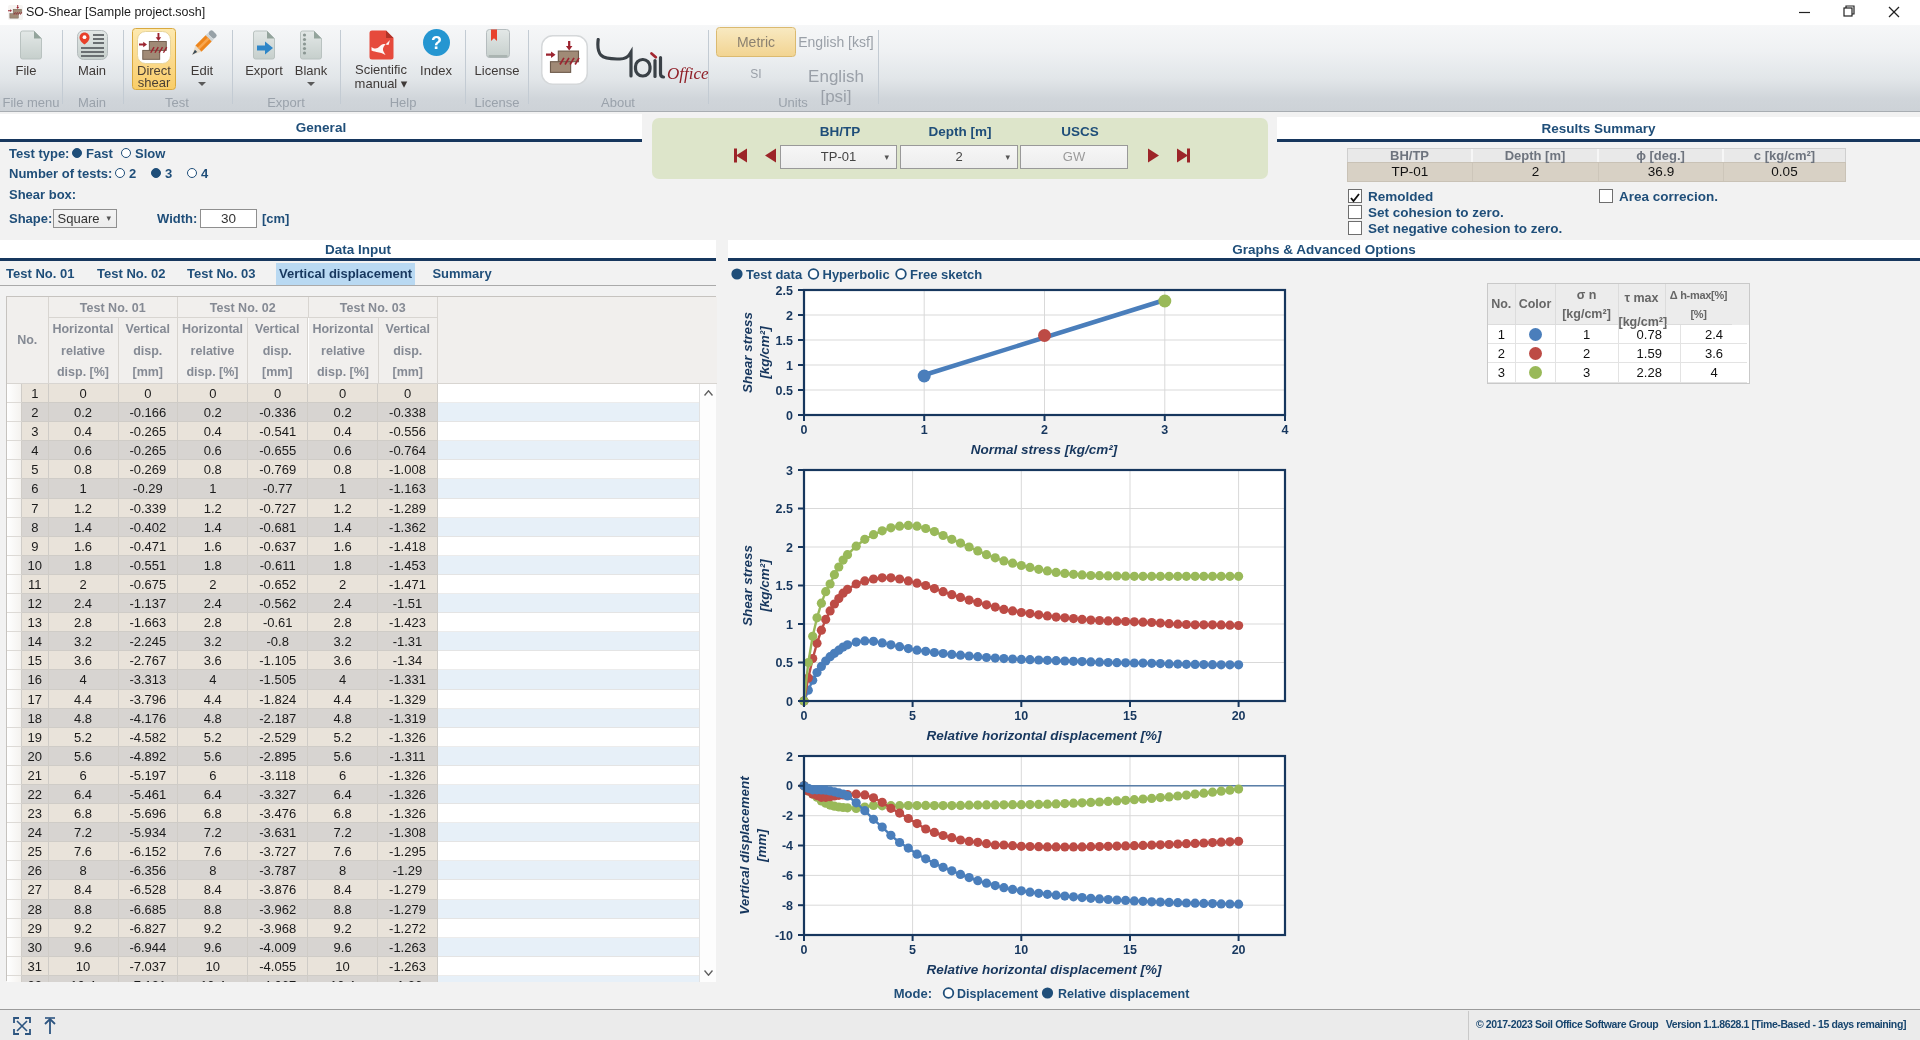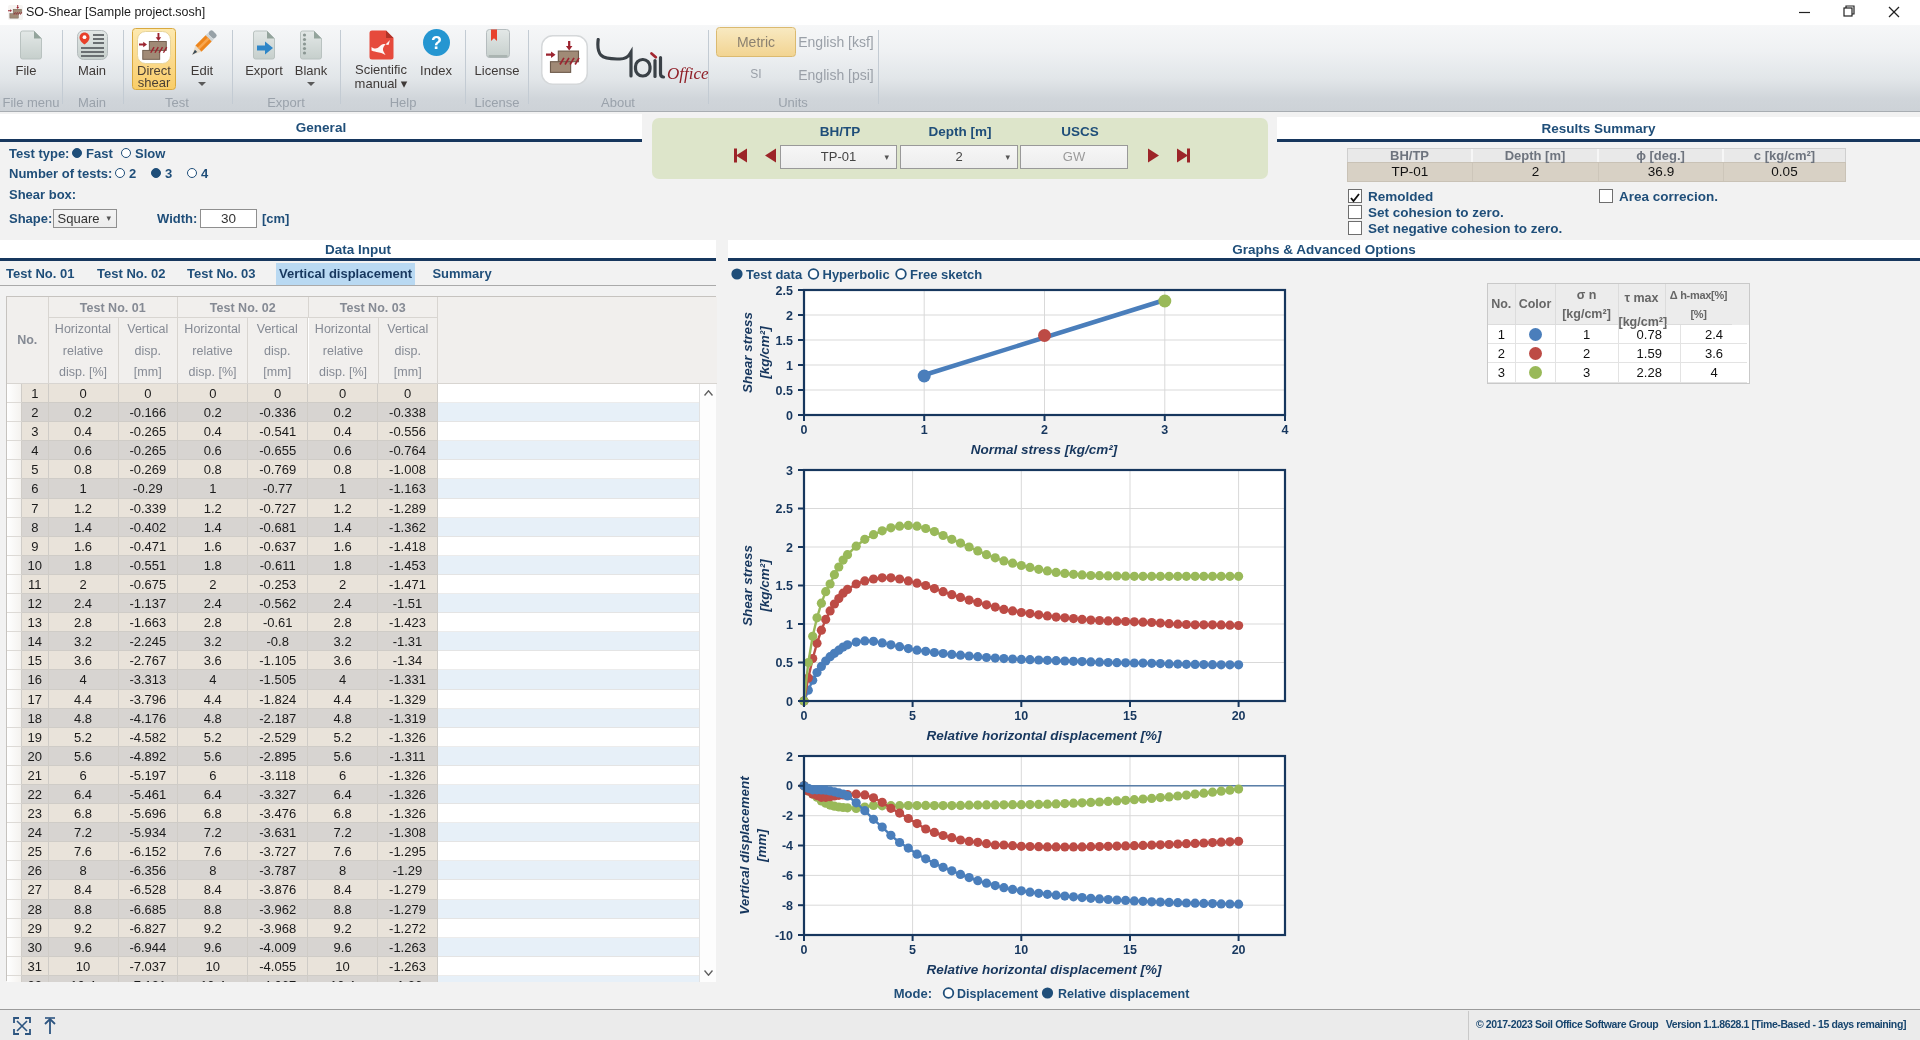--- a/index.html
+++ b/index.html
@@ -37,21 +37,21 @@
 .rsd span{height:18px;line-height:18px;font-size:13.5px;color:#111;text-align:center;border-right:1px solid #cdc6ba;}
 .cb{position:absolute;width:14px;height:14px;background:#fff;border:1px solid #6e6e6e;}
 .cblab{position:absolute;font-size:13.5px;font-weight:bold;color:#1f4e79;white-space:nowrap;}
 
 .tab{position:absolute;top:263px;height:22px;font-size:13px;font-weight:bold;color:#1f4e79;text-align:center;line-height:22px;white-space:nowrap;}
 .tab.active{background:#b9d9f2;color:#17375e;}
 #tabline{position:absolute;left:0;top:285px;width:716px;height:1px;background:#aaa;}
 
 #dtable{position:absolute;left:6px;top:296px;width:710px;height:685px;border:1px solid #c6c3bf;background:#fff;}
 .hgroup{position:absolute;background:#f1efed;border-right:1px solid #d8d5d1;border-bottom:1px solid #d8d5d1;font-size:12.5px;font-weight:bold;color:#858a94;text-align:center;}
-.hcell{position:absolute;background:#f1efed;border-right:1px solid #d8d5d1;border-bottom:1px solid #d8d5d1;font-size:12.5px;font-weight:normal;color:#858a94;text-align:center;line-height:21.5px;padding-top:1px;}
+.hcell{position:absolute;background:#f1efed;border-right:1px solid #d8d5d1;border-bottom:1px solid #d8d5d1;font-size:12.5px;font-weight:bold;color:#858a94;text-align:center;line-height:21.5px;padding-top:1px;}
 #dbody{position:absolute;left:0;top:87px;width:692px;height:598px;overflow:hidden;}
 .dr{display:flex;height:19.1px;}
 .dr span{display:block;height:19.1px;line-height:19.1px;font-size:13px;color:#1b1b1b;text-align:center;border-right:1px solid #cfccc7;border-bottom:1px solid #cfccc7;}
 .sel{width:15px;background:linear-gradient(90deg,#fff,#f2f0ee);border-right:1px solid #d9d6d2;}
 .cno{width:26.5px;}
 .ch{width:70px;}
 .cv{width:59.8px;}
 .cblank{flex:1;border-right:none !important;}
 .ro .cno,.ro .ch,.ro .cv{background:#e9e3da;}
 .re .cno,.re .ch,.re .cv{background:#d7d4d1;}
@@ -245,21 +245,21 @@
 <line x1="60" y1="22.5" x2="60" y2="38.5"></line>
 <path d="M65.5 19.5 L65.5 35.5 C65.5 38 66.5 39 68.5 39"></path>
 </g>
 <path d="M56.5 15.5 L60.8 19.2" stroke="#a32731" stroke-width="2.8" stroke-linecap="round"></path>
 <text x="72" y="41" font-family="Liberation Serif,serif" font-style="italic" font-size="17" fill="#8f1f27">Office</text>
     </svg>
     <div class="abs" style="left:716px;top:2px;width:80px;height:30px;background:linear-gradient(#f8e9c1,#f2d492);border:1px solid #dbba70;border-radius:3.5px"></div>
     <div class="abs" style="left:716px;top:9px;width:80px;font-size:14px;color:#8b8170;text-align:center">Metric</div>
     <div class="abs" style="left:798px;top:9px;width:76px;font-size:14px;color:#9aa0a8;text-align:center">English [ksf]</div>
     <div class="abs" style="left:716px;top:42px;width:80px;font-size:12px;color:#9aa0a8;text-align:center">SI</div>
-    <div class="abs" style="left:798px;top:42px;width:76px;font-size:14px;color:#9aa0a8;text-align:center">English [psi]</div>
+    <div class="abs" style="left:798px;top:42px;width:76px;font-size:17px;color:#9aa0a8;text-align:center">English [psi]</div>
   </div>
 <div class="phead" style="left:0;top:114px;width:642px;height:25px;line-height:28px">General</div>
 <div class="pline" style="left:0;top:139px;width:642px"></div>
 <div class="phead" style="left:1277px;top:117px;width:643px;height:22px;line-height:24px">Results Summary</div>
 <div class="pline" style="left:1277px;top:139px;width:643px"></div>
 <div class="phead" style="left:0;top:240px;width:716px;height:18px;line-height:19px">Data Input</div>
 <div class="pline" style="left:0;top:258px;width:716px"></div>
 <div class="phead" style="left:728px;top:240px;width:1192px;height:18px;line-height:19px">Graphs &amp; Advanced Options</div>
 <div class="pline" style="left:728px;top:258px;width:1192px"></div>
 <div class="glab" style="left:9px;top:146px">Test type:</div>
@@ -450,21 +450,21 @@
         <span class="ch">1.8</span>
         <span class="cv">-1.453</span>
         <span class="cblank"></span>
       </div>
       <div class="dr ro">
         <span class="sel"></span>
         <span class="cno">11</span>
         <span class="ch">2</span>
         <span class="cv">-0.675</span>
         <span class="ch">2</span>
-        <span class="cv">-0.253</span>
+        <span class="cv">-0.652</span>
         <span class="ch">2</span>
         <span class="cv">-1.471</span>
         <span class="cblank"></span>
       </div>
       <div class="dr re">
         <span class="sel"></span>
         <span class="cno">12</span>
         <span class="ch">2.4</span>
         <span class="cv">-1.137</span>
         <span class="ch">2.4</span>

